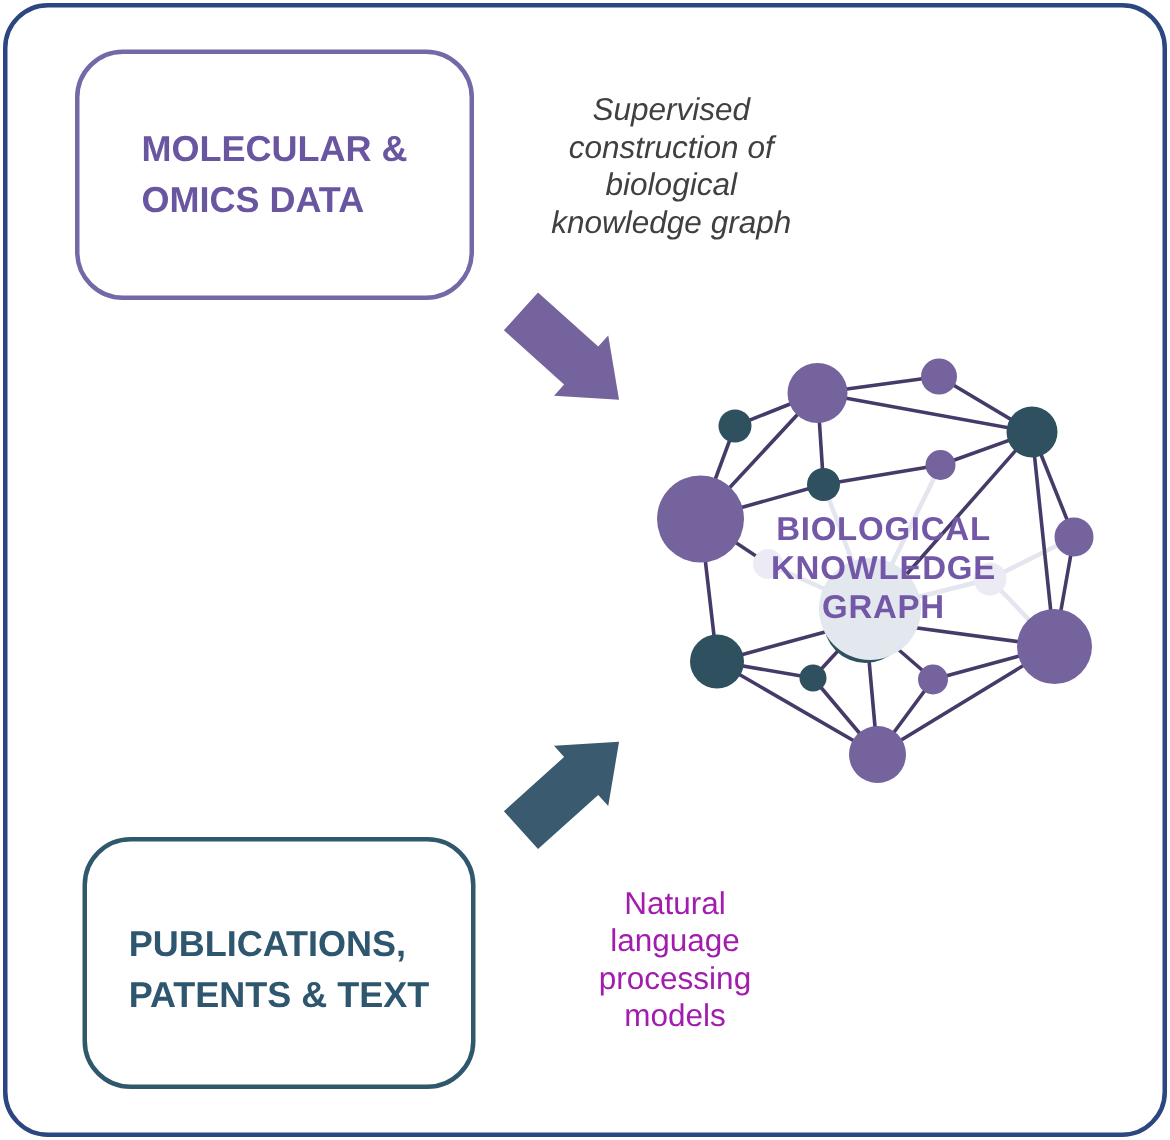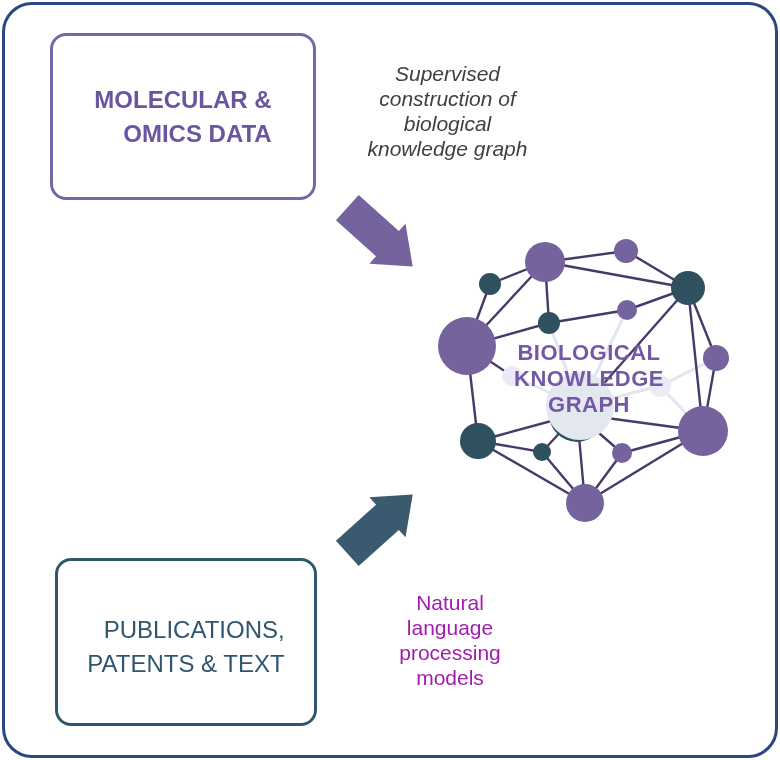--- a/index.html
+++ b/index.html
@@ -22,46 +22,46 @@
     left: 2px; top: 2px; right: 2px; bottom: 2px;
     border: 3px solid #2B4680;
     border-radius: 30px;
     box-sizing: border-box;
     z-index: 1;
   }
   .multiline { white-space: pre-line; }
   .data-box {
     position: absolute;
     box-sizing: border-box;
-    border-radius: 16px;
+    border-radius: 32px;
     display: flex;
     align-items: center;
     justify-content: center;
-    text-align: right;
+    text-align: left;
     z-index: 3;
     background: #ffffff;
   }
   .box-molecular {
     left: 50px; top: 33px; width: 266px; height: 167px;
     border: 3px solid #7568A6;
   }
   .box-molecular .box-label {
     color: #6A55A0;
     font-size: 24px;
     font-weight: 700;
     line-height: 34px;
   }
   .box-publications {
     left: 55px; top: 558px; width: 262px; height: 168px;
     border: 3px solid #30586C;
   }
   .box-publications .box-label {
     color: #2E566E;
     font-size: 24px;
-    font-weight: 400;
+    font-weight: 700;
     line-height: 34px;
     margin-top: 10px;
   }
   .caption {
     position: absolute;
     text-align: center;
     font-size: 21px;
     line-height: 25px;
     z-index: 3;
   }

